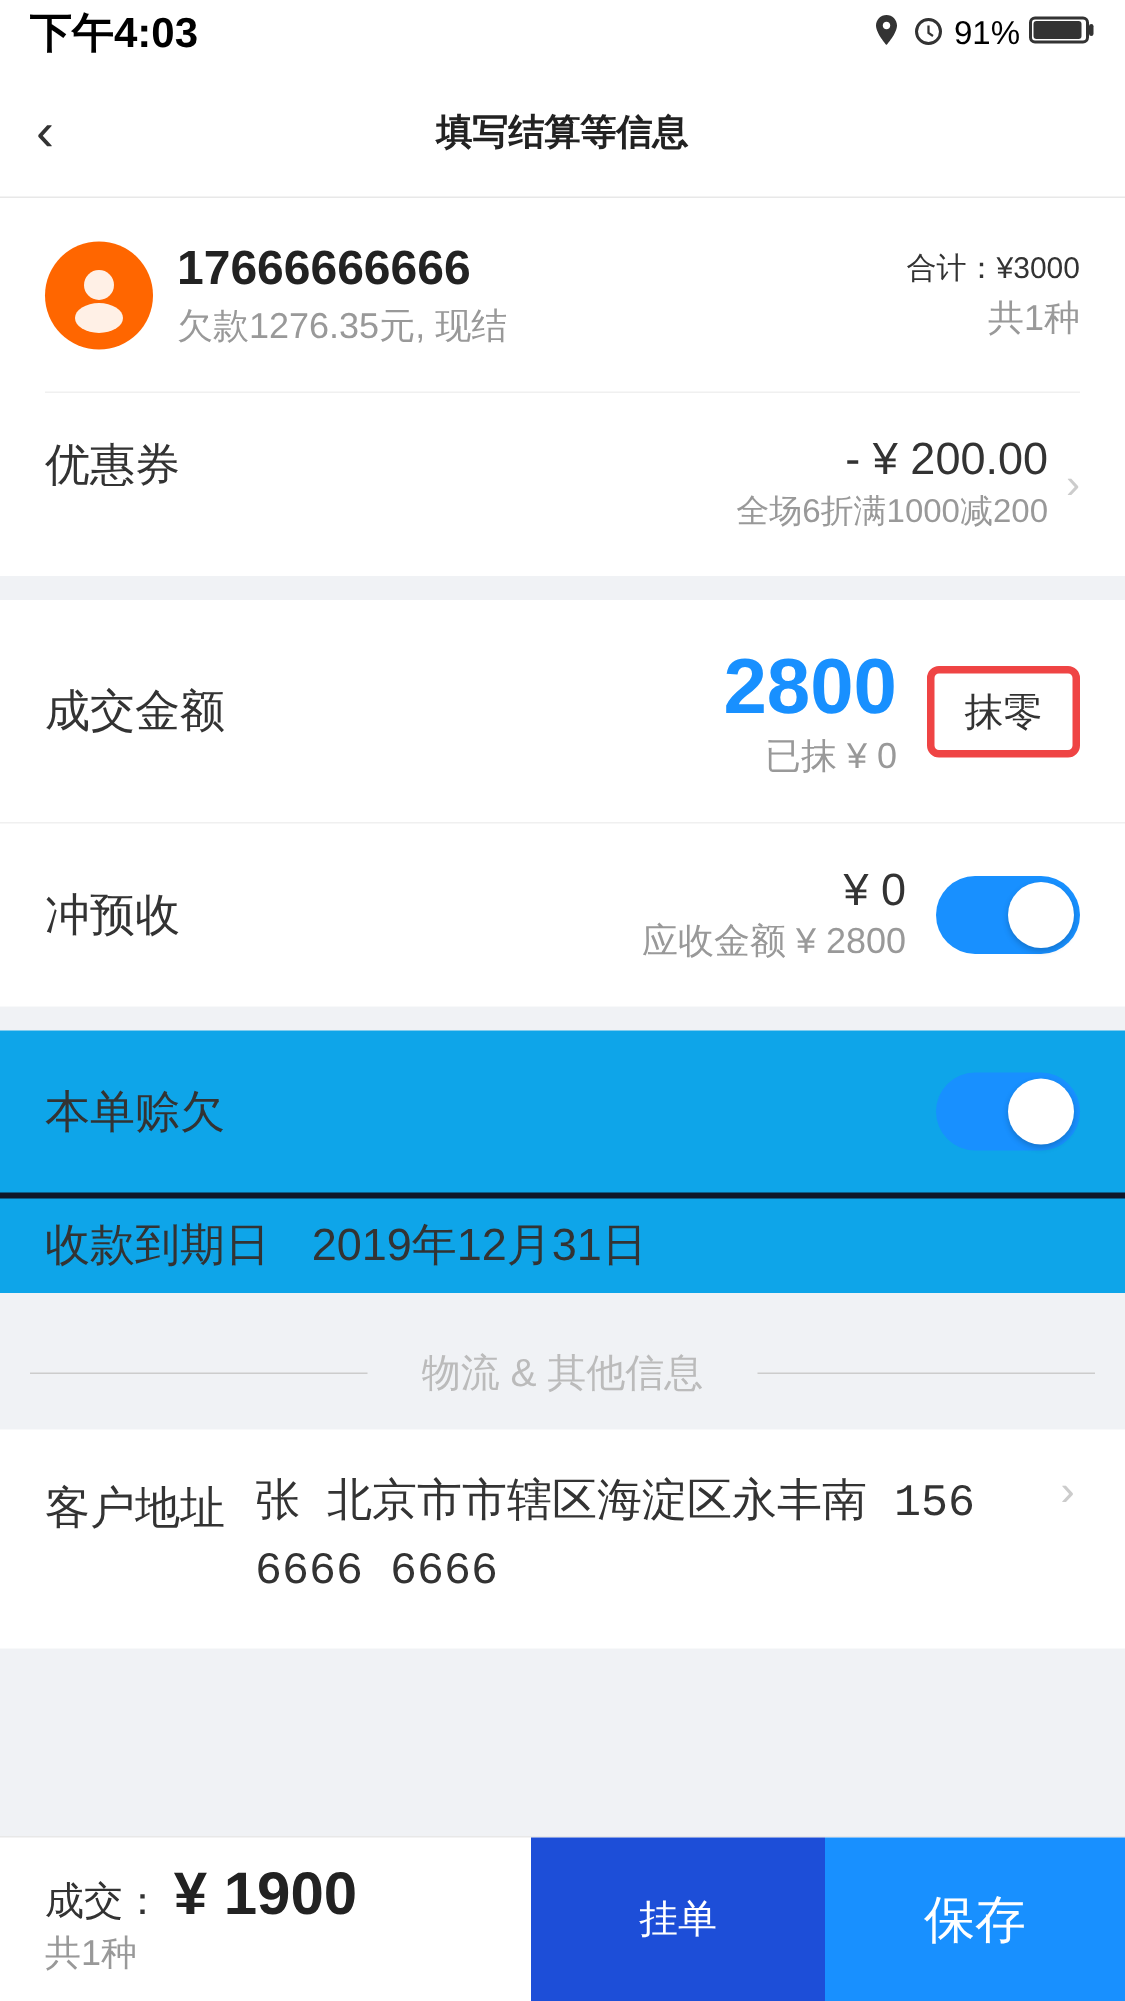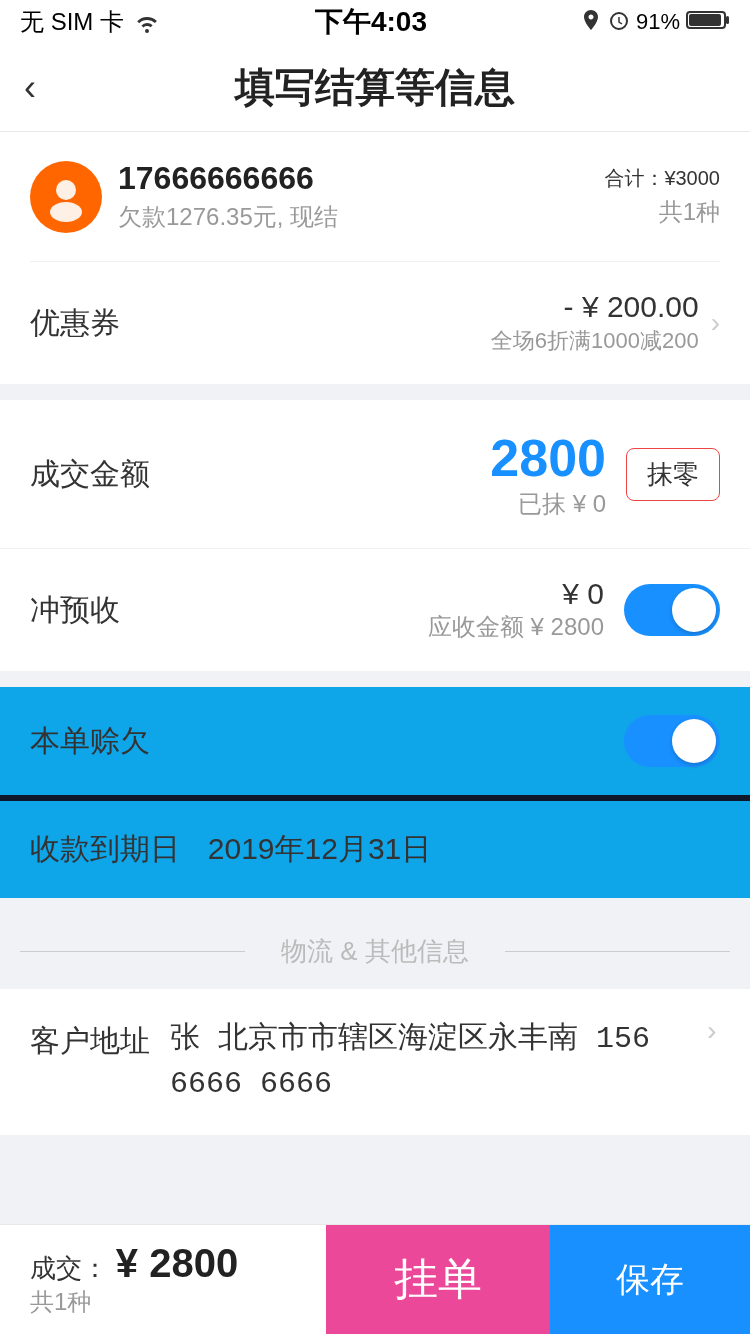--- a/index.html
+++ b/index.html
@@ -39,21 +39,21 @@
       border-bottom: 1px solid #e8e8e8;
     }
     .nav-back {
       position: absolute;
       left: 24px;
       font-size: 36px;
       color: #333;
       cursor: pointer;
     }
     .nav-title {
-      font-size: 40px;
+      font-size: 24px;
       font-weight: 600;
       color: #222;
     }
 
     
     .content {
       background: #f0f2f5;
       padding-bottom: 120px;
     }
 
@@ -115,21 +115,20 @@
     .divider {
       height: 1px;
       background: #f0f0f0;
       margin: 0 30px;
     }
 
     
     .coupon-row {
       padding: 28px 30px;
       display: flex;
-      align-items: center;
       justify-content: space-between;
       gap: 32px;
     }
     .coupon-label {
       font-size: 30px;
       color: #333;
     }
     .coupon-right {
       display: flex;
       align-items: center;
@@ -182,21 +181,21 @@
       font-size: 52px;
       font-weight: 700;
       color: #1890ff;
     }
     .deal-sub {
       font-size: 24px;
       color: #999;
       text-align: right;
     }
     .round-btn {
-      border: 1px solid #ef4444;
+      border: 5px solid #ef4444;
       border-radius: 8px;
       padding: 8px 20px;
       font-size: 26px;
       color: #333;
       background: #fff;
       cursor: pointer;
     }
 
     
     .prepaid-row {
@@ -259,22 +258,22 @@
       align-items: center;
       justify-content: space-between;
     }
     .debt-label {
       font-size: 30px;
       color: #333;
     }
 
     
     .duedate-row {
-      padding: 28px 30px;
-      border-top: 6px solid #0f172a;
+      padding: 11px 30px;
+      border-top: 4px solid #0f172a;
     }
     .duedate-label {
       font-size: 30px;
       color: #333;
     }
 
     
     .logistics-header {
       background: #f0f2f5;
       padding: 20px 0;
@@ -342,27 +341,27 @@
     .bottom-deal-amount {
       font-size: 40px;
       font-weight: 700;
       color: #222;
     }
     .bottom-deal-count {
       font-size: 24px;
       color: #999;
     }
     .bottom-btn-pending {
-      width: 224px;
+      width: 196px;
       height: 110px;
-      background: #ec4899;
+      background: #1d4ed8;
       display: flex;
       align-items: center;
       justify-content: center;
-      font-size: 44px;
+      font-size: 26px;
       color: #fff;
       font-weight: 500;
       cursor: pointer;
     }
     .bottom-btn-save {
       width: 200px;
       height: 110px;
       background: #1890ff;
       display: flex;
       align-items: center;
@@ -370,26 +369,20 @@
       font-size: 34px;
       color: #fff;
       font-weight: 500;
       cursor: pointer;
     }
   </style>
 </head>
 <body>
 
 <div class="status-bar">
-  <div class="status-left">
-    <span>无 SIM 卡</span>
-    <svg width="30" height="22" viewBox="0 0 30 22">
-      <path d="M15 18a2 2 0 1 1 0 4 2 2 0 0 1 0-4zm0-6a8 8 0 0 1 5.66 2.34l-2 2A5 5 0 0 0 15 15a5 5 0 0 0-3.54 1.46l-2-2A8 8 0 0 1 15 12zm0-6A14 14 0 0 1 24.9 9.9l-2 2A11 11 0 0 0 15 9a11 11 0 0 0-7.78 3.22l-2-2A14 14 0 0 1 15 6z" fill="#333"></path>
-    </svg>
-  </div>
   <div class="status-center">下午4:03</div>
   <div class="status-right">
     <svg width="22" height="22" viewBox="0 0 22 22">
       <path d="M11 1C7.13 1 4 4.13 4 8c0 5.25 7 13 7 13s7-7.75 7-13c0-3.87-3.13-7-7-7zm0 9.5c-1.38 0-2.5-1.12-2.5-2.5s1.12-2.5 2.5-2.5 2.5 1.12 2.5 2.5-1.12 2.5-2.5 2.5z" fill="#333"></path>
     </svg>
     <svg width="22" height="22" viewBox="0 0 22 22">
       <circle cx="11" cy="12" r="8" fill="none" stroke="#333" stroke-width="2"></circle>
       <path d="M11 8v5l3 2" stroke="#333" stroke-width="1.5" fill="none"></path>
     </svg>
     <span>91%</span>
@@ -496,19 +489,19 @@
       <span class="chevron">›</span>
     </div>
   </div>
 
 </div>
 
 <div class="bottom-bar">
   <div class="bottom-deal">
     <div>
       <span class="bottom-deal-label">成交：</span>
-      <span class="bottom-deal-amount">¥ 2800</span>
+      <span class="bottom-deal-amount">¥ 1900</span>
     </div>
     <div class="bottom-deal-count">共1种</div>
   </div>
   <div class="bottom-btn-pending">挂单</div>
   <div class="bottom-btn-save">保存</div>
 </div>
 
 </body></html>

